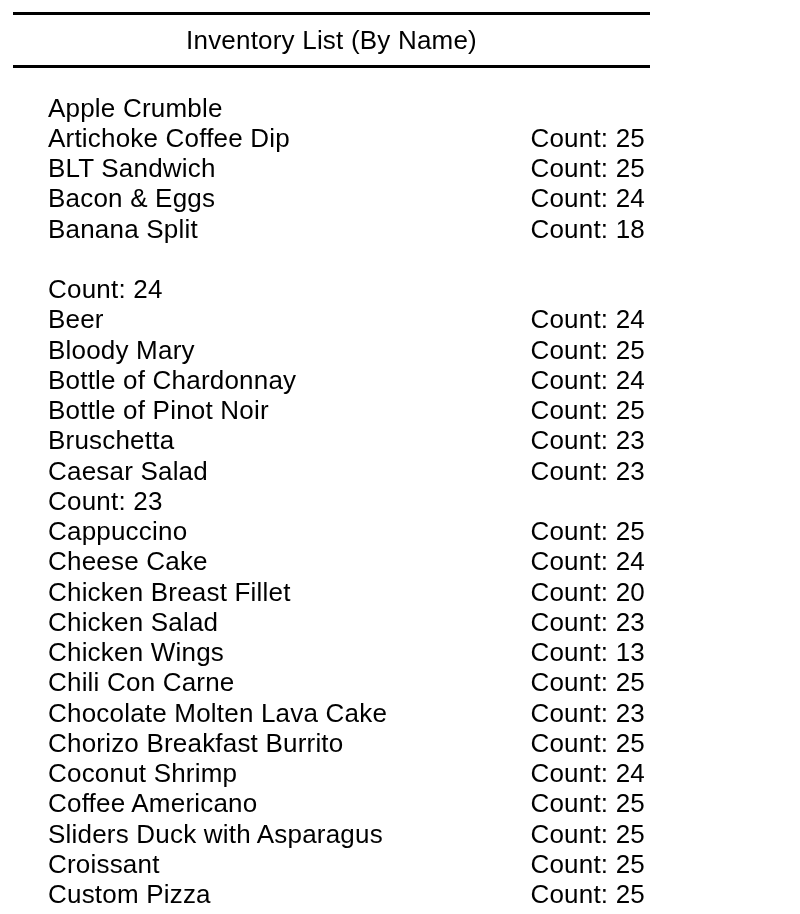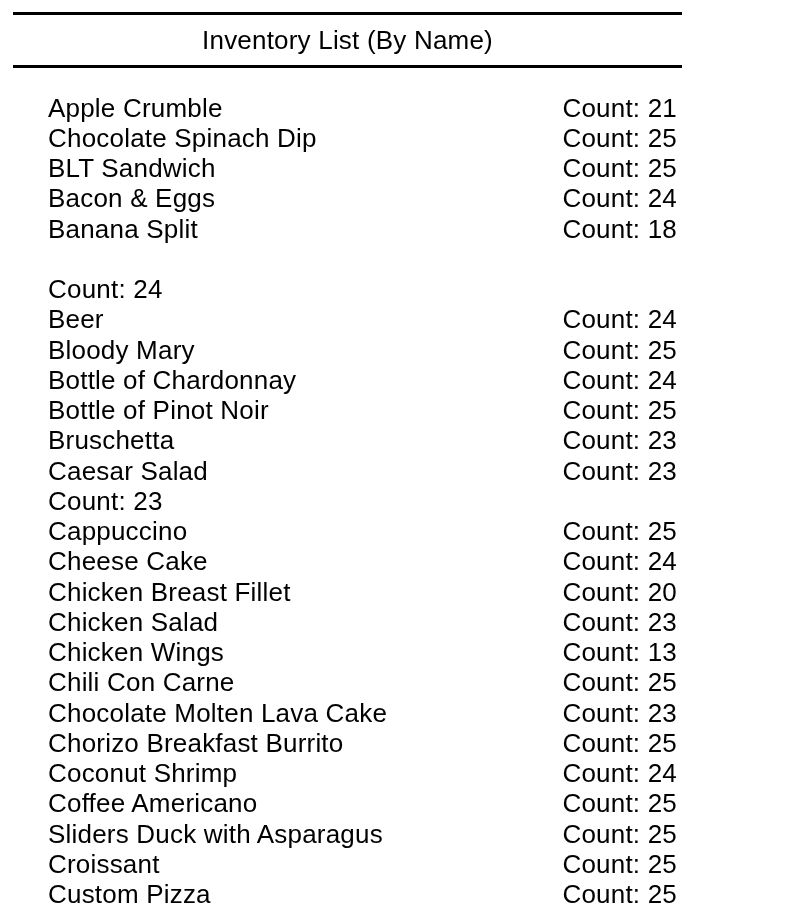--- a/index.html
+++ b/index.html
@@ -8,21 +8,20 @@
     background: #ffffff;
   }
   .page {
     position: relative;
     width: 668px;
     height: 914px;
     background: #ffffff;
     color: #000000;
     font-family: "Liberation Sans", sans-serif;
     overflow: hidden;
-    padding-left: 32px;
   }
   .report-header {
     position: absolute;
     top: 12px;
     left: 13px;
     right: 18px;
     height: 50px;
     border-top: 3px solid #000000;
     border-bottom: 3px solid #000000;
     display: flex;
@@ -62,24 +61,23 @@
 
 <div class="page">
 
   <div class="report-header">
     <div class="report-title">Inventory List (By Name)</div>
   </div>
 
   <div class="inventory-list">
       <div class="inventory-row">
       <span class="item-name">Apple Crumble</span>
-      <span class="item-count">Count: 21</span>
     </div>
       <div class="inventory-row">
-      <span class="item-name">Chocolate Spinach Dip</span>
+      <span class="item-name">Artichoke Coffee Dip</span>
       <span class="item-count">Count: 25</span>
     </div>
       <div class="inventory-row">
       <span class="item-name">BLT Sandwich</span>
       <span class="item-count">Count: 25</span>
     </div>
       <div class="inventory-row">
       <span class="item-name">Bacon &amp; Eggs</span>
       <span class="item-count">Count: 24</span>
     </div>

